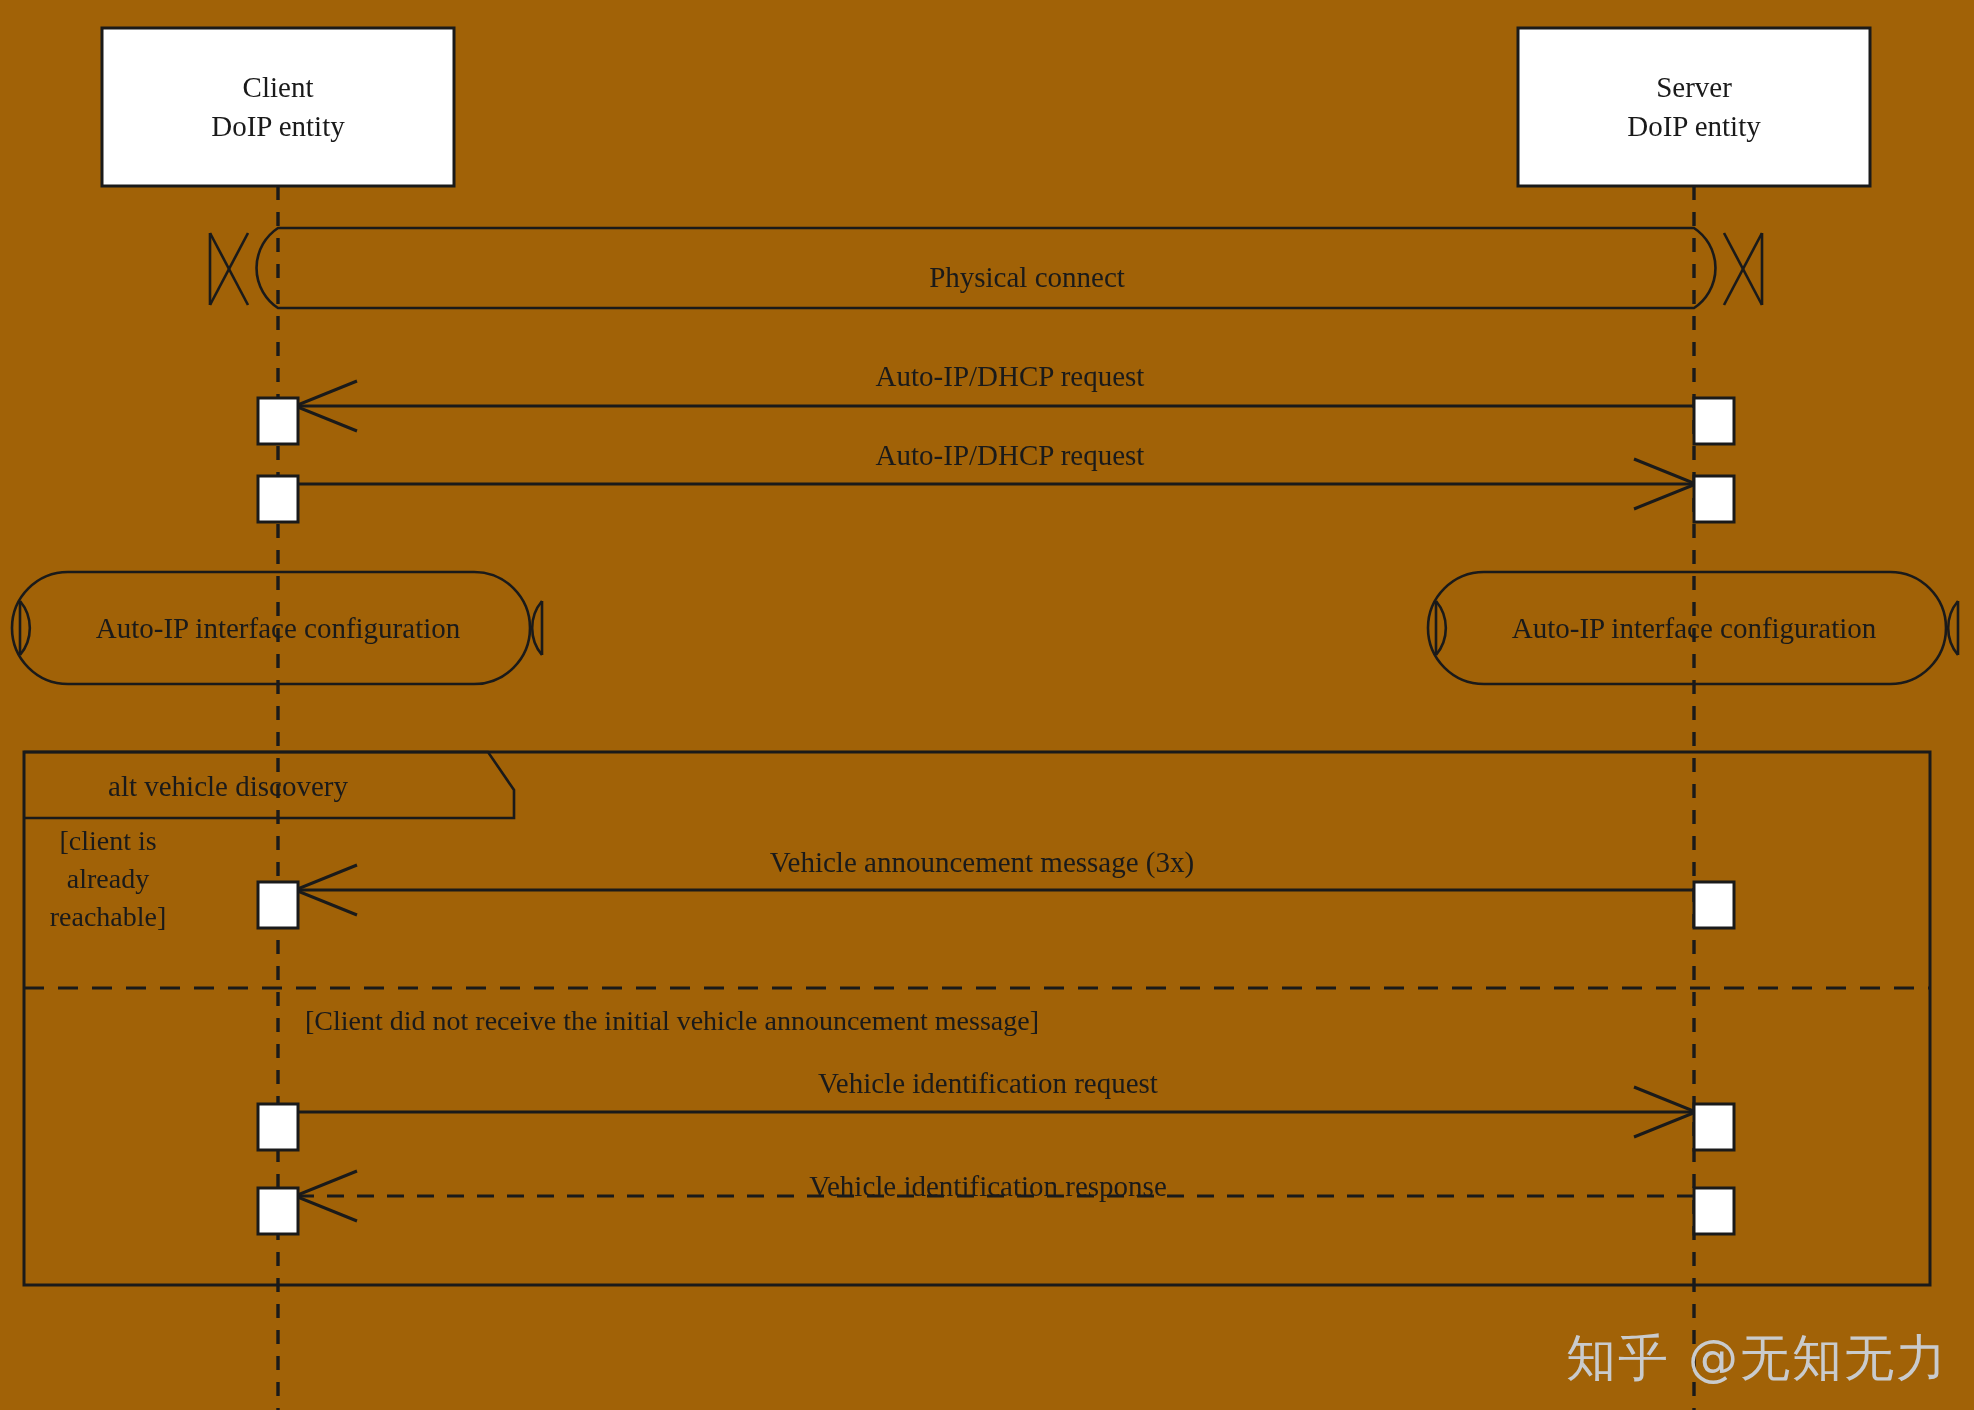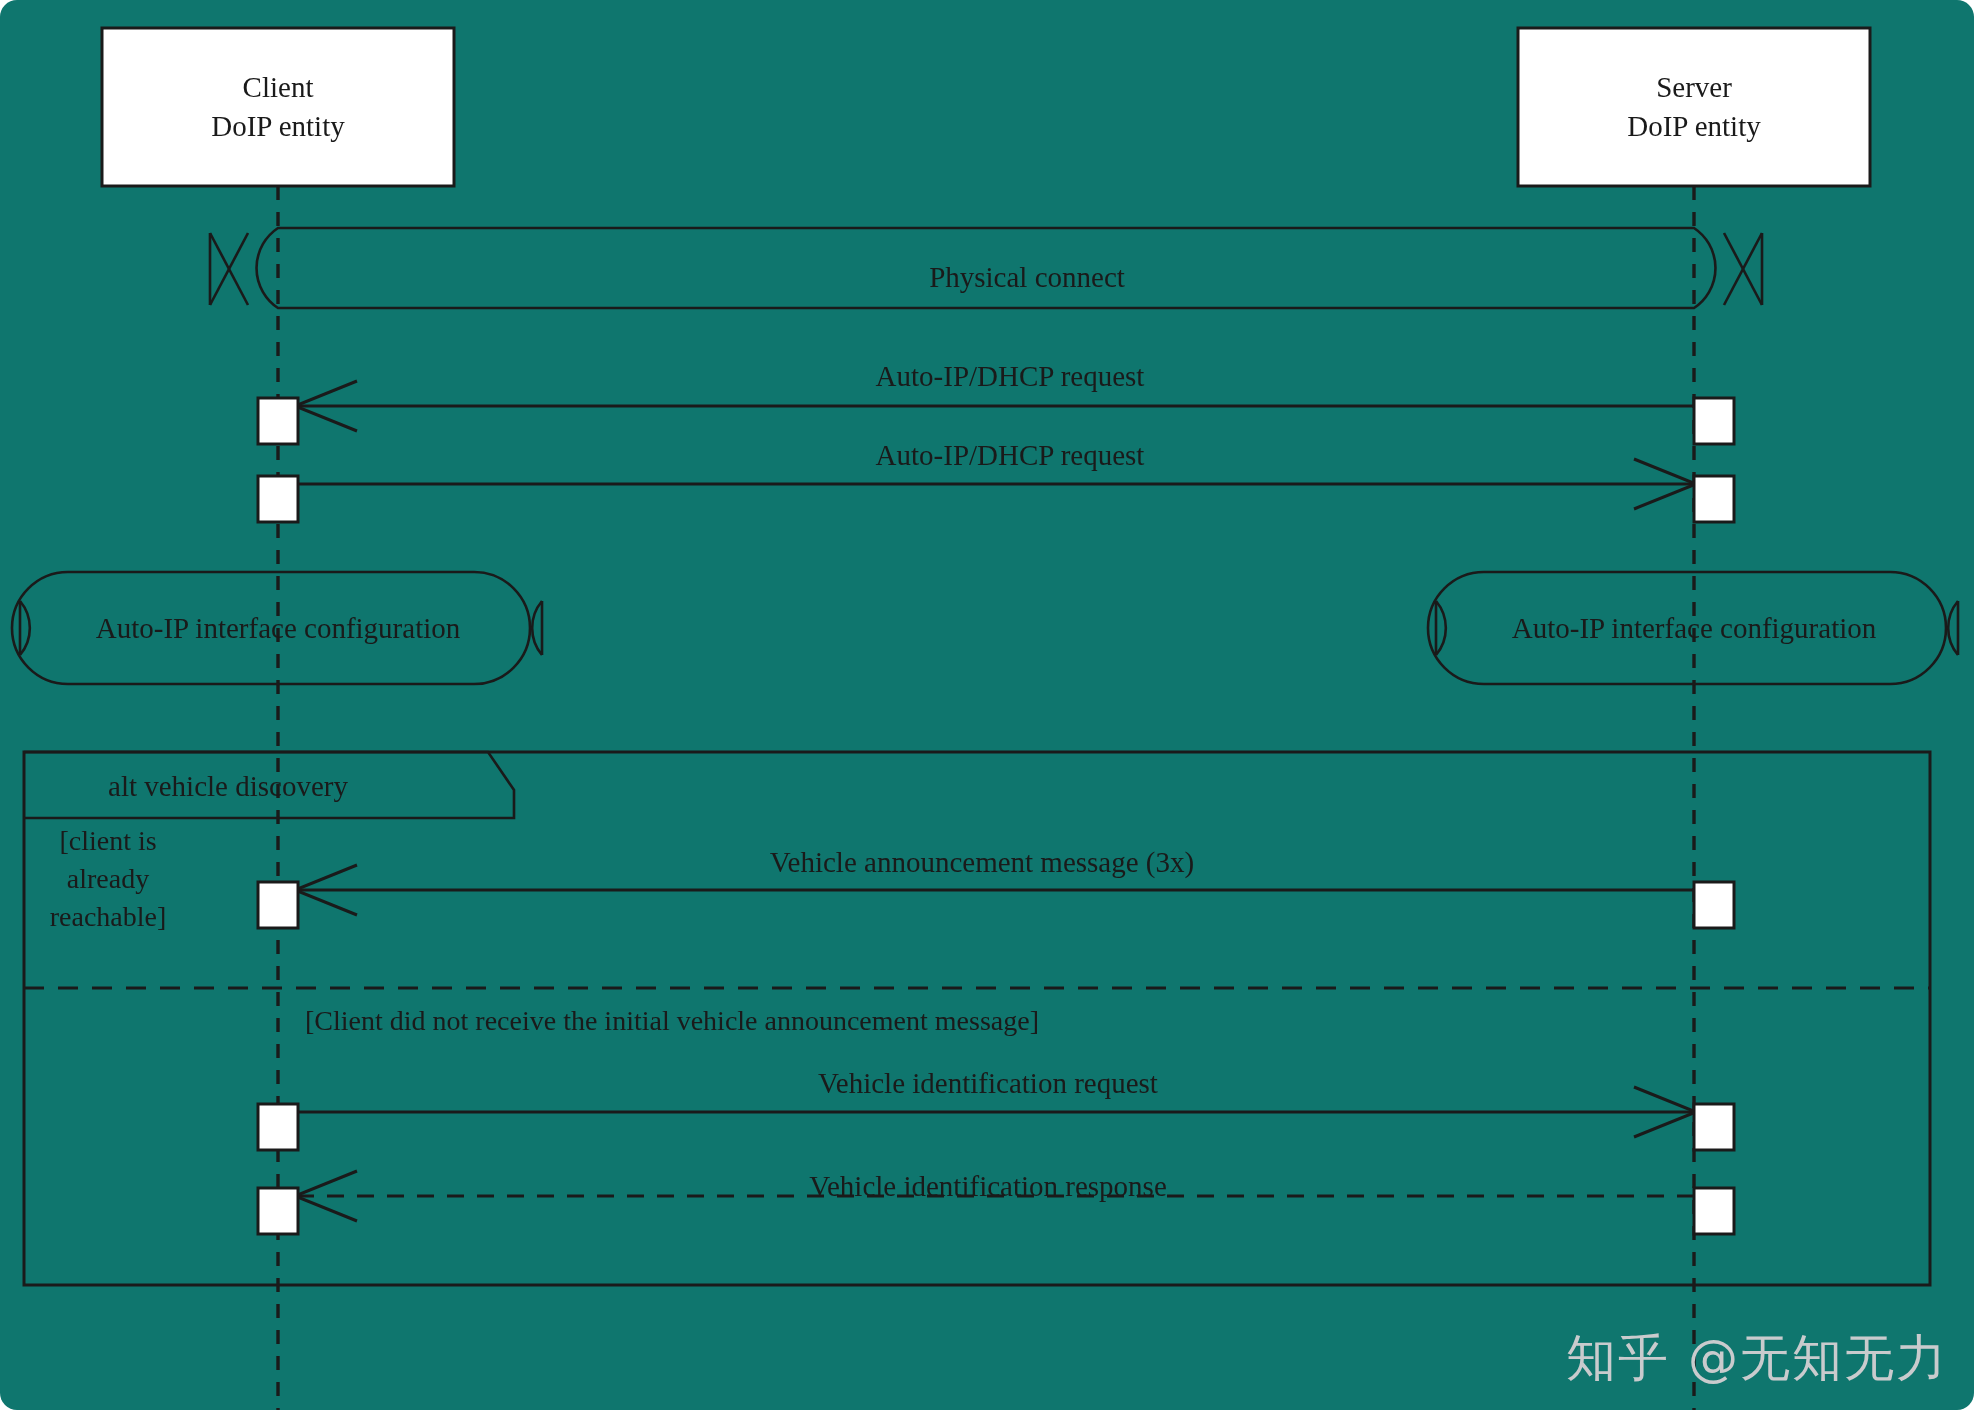--- a/index.html
+++ b/index.html
@@ -8,23 +8,22 @@
     background: #ffffff;
   }
   body {
     font-family: "Liberation Serif", "DejaVu Serif", serif;
     color: #1a1a1a;
   }
   #canvas {
     position: relative;
     width: 1974px;
     height: 1410px;
-    background: #0f766e;
+    background: #a16207;
     overflow: hidden;
-    border-radius: 17px;
   }
   #diagram-svg {
     position: absolute;
     top: 0;
     left: 0;
     width: 1974px;
     height: 1410px;
   }
   .dg-text {
     font-family: "Liberation Serif", "DejaVu Serif", serif;

